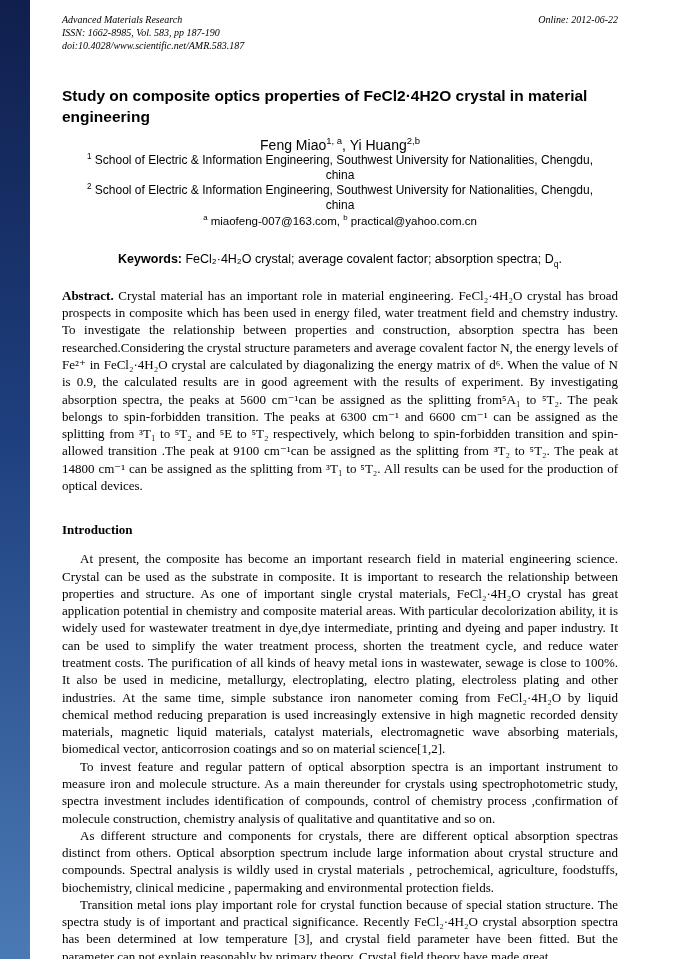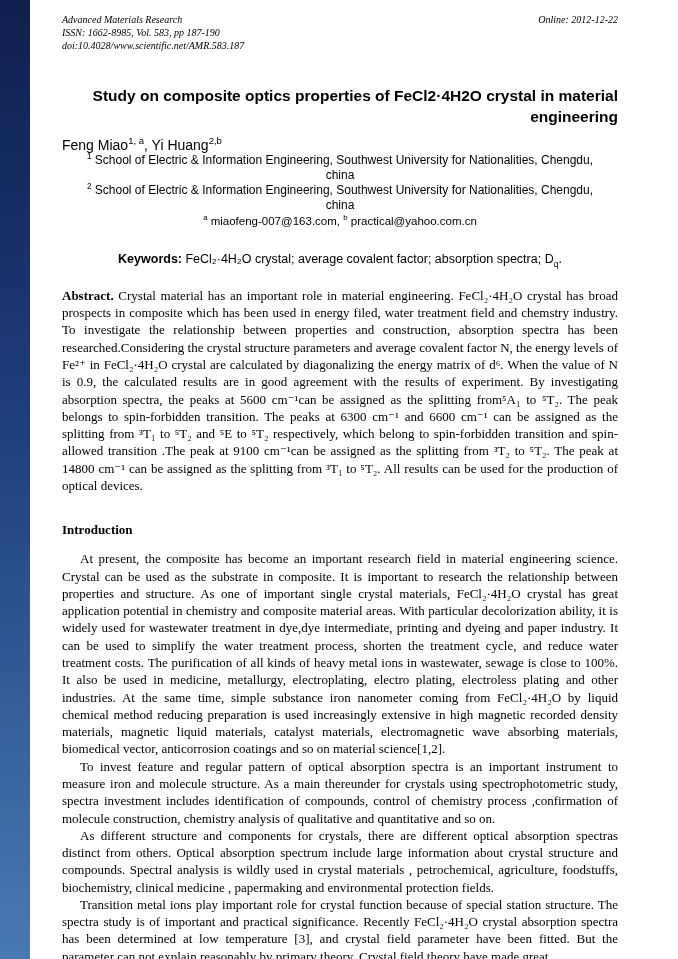--- a/index.html
+++ b/index.html
@@ -23,25 +23,25 @@
   .head-row {
     display: flex; justify-content: space-between; align-items: flex-start;
     font-style: italic; font-size: 10px; line-height: 1.28;
   }
   .head-left div { white-space: nowrap; }
   .head-right { white-space: nowrap; }
   
   .sans { font-family: "Liberation Sans", "DejaVu Sans", sans-serif; }
   .paper-title {
     margin-top: 34px;
-    text-align: right; font-weight: bold; font-size: 15.5px; line-height: 1.3;
+    text-align: left; font-weight: bold; font-size: 15.5px; line-height: 1.3;
     white-space: pre-line;
   }
   .authors-line {
-    margin-top: 10px; font-size: 14px;
+    margin-top: 10px; text-align: center; font-size: 14px;
   }
   .affil {
     margin-top: 0; text-align: center; font-size: 12px; line-height: 1.25;
   }
   .affil .affil-text { white-space: pre-line; }
   .emails-line {
     margin-top: 2px; text-align: center; font-size: 11.5px;
   }
   sup { font-size: 0.68em; vertical-align: super; line-height: 0; }
   sub { font-size: 0.68em; vertical-align: sub; line-height: 0; }
@@ -72,21 +72,21 @@
 <div class="side-strip" style="background: linear-gradient(rgb(16, 31, 77) 0%, rgb(30, 63, 126) 45%, rgb(74, 122, 181) 100%);"></div>
 
 <div class="content">
 
   <div class="head-row">
     <div class="head-left">
       <div>Advanced Materials Research</div>
       <div>ISSN: 1662-8985, Vol. 583, pp 187-190</div>
       <div>doi:10.4028/www.scientific.net/AMR.583.187</div>
     </div>
-    <div class="head-right">Online: 2012-12-22</div>
+    <div class="head-right">Online: 2012-06-22</div>
   </div>
 
   <div class="paper-title sans">Study on composite optics properties of FeCl2·4H2O crystal in material
 engineering</div>
 
   <div class="authors-line sans">
     <span>Feng Miao</span><sup>1, a</sup><span>, </span><span>Yi Huang</span><sup>2,b</sup>
   </div>
 
   <div class="affil sans">

